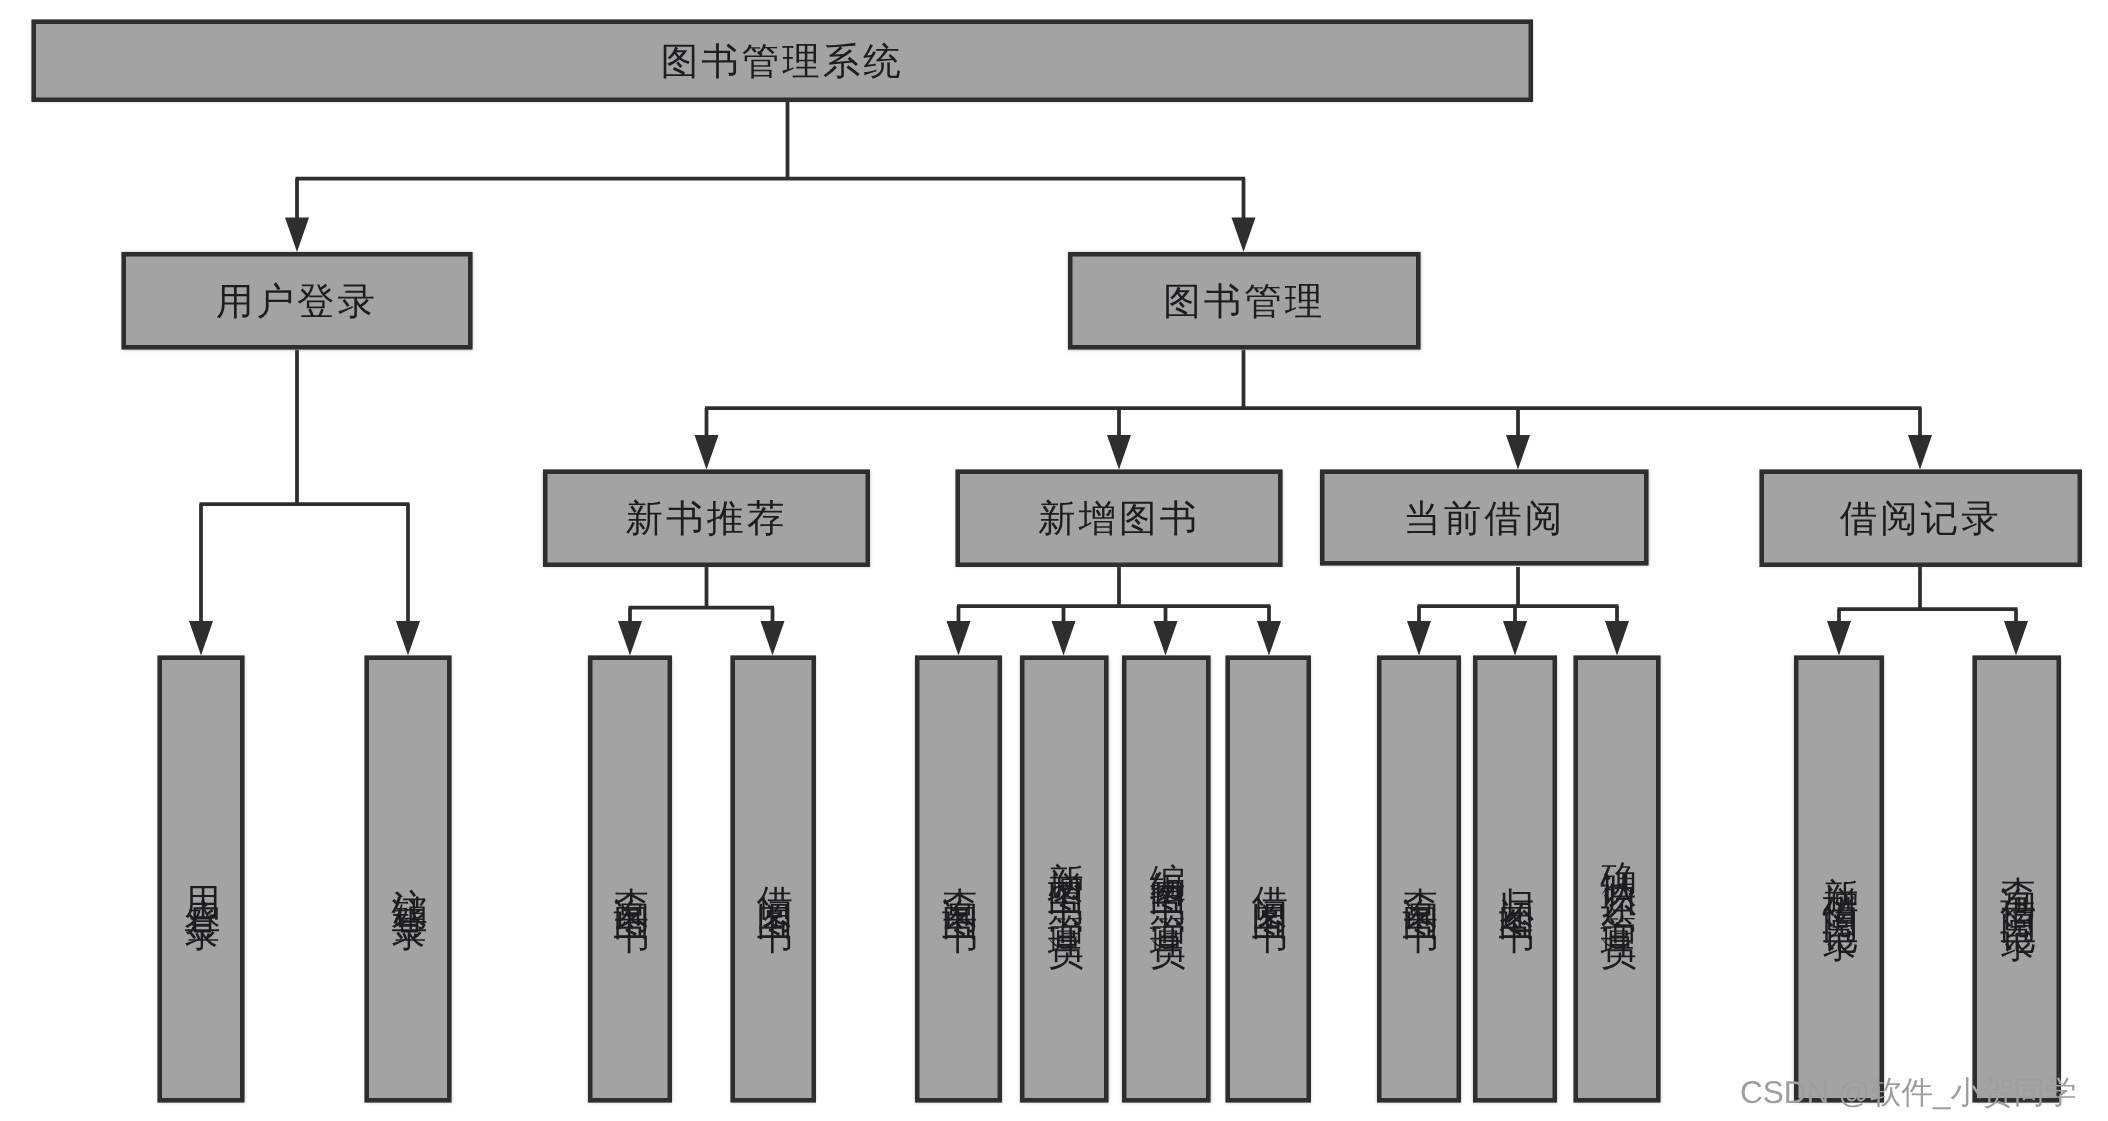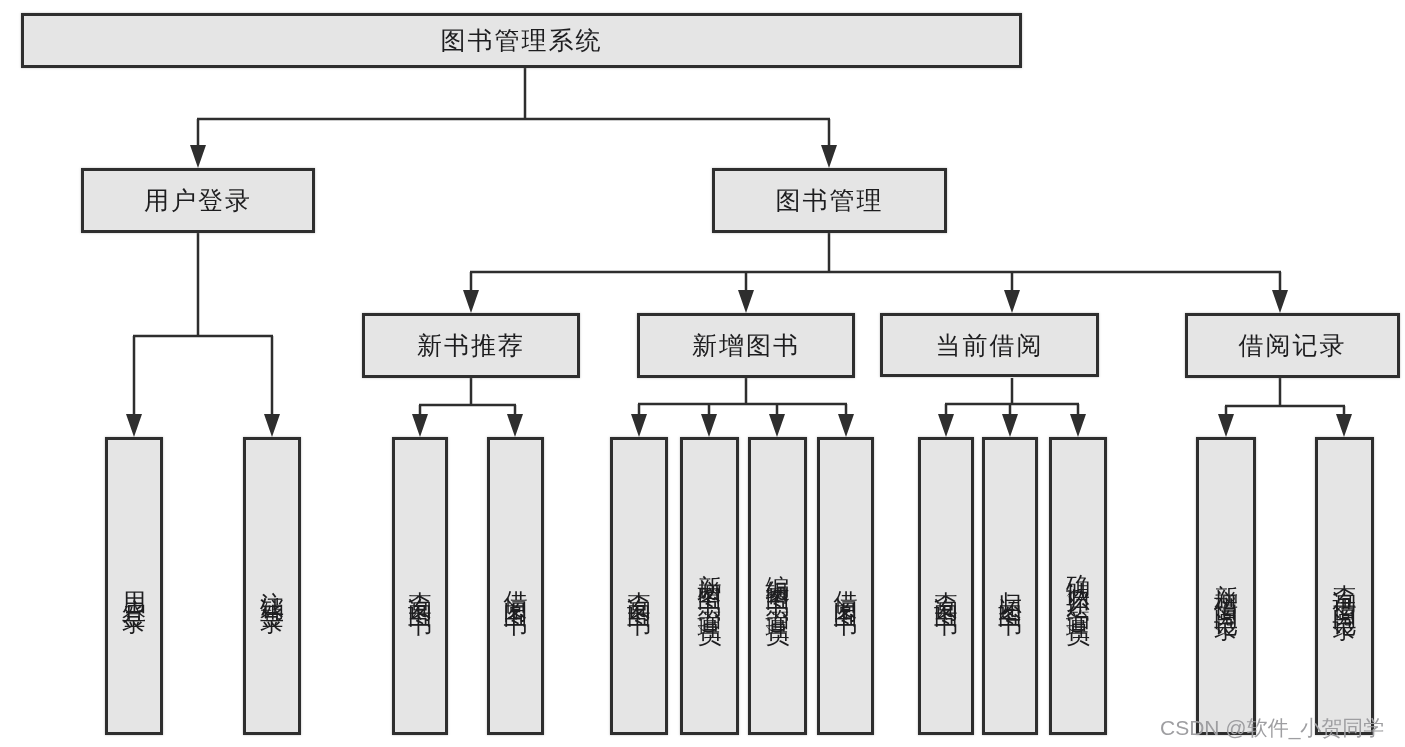--- a/index.html
+++ b/index.html
@@ -7,21 +7,21 @@
     position:relative;
     width:1405px;height:747px;
     background:#ffffff;
     font-family:"Liberation Sans","DejaVu Sans",sans-serif;
     overflow:hidden;
   }
   #wires{position:absolute;left:0;top:0;z-index:1;}
   .node{
     position:absolute;
     box-sizing:border-box;
-    background:#e5e5e5;
+    background:#a3a3a3;
     border:3px solid #2e2e2e;
     box-shadow:0 0 2px rgba(130,130,130,.55);
     display:flex;align-items:center;justify-content:center;
     color:#1d1d1f;
     z-index:2;
   }
   .h-node{font-size:25px;letter-spacing:2px;white-space:nowrap;}
   .v-node span{
     writing-mode:vertical-rl;
     text-orientation:mixed;
@@ -80,21 +80,21 @@
   </svg>
 
   <div class="node h-node" style="left:21px;top:13px;width:1001px;height:55px;">图书管理系统</div>
 
   <div class="node h-node" style="left:81px;top:168px;width:234px;height:65px;">用户登录</div>
   <div class="node h-node" style="left:362px;top:313px;width:218px;height:65px;">新书推荐</div>
 
   <div class="node h-node" style="left:712px;top:168px;width:235px;height:65px;">图书管理</div>
   <div class="node h-node" style="left:637px;top:313px;width:218px;height:65px;">新增图书</div>
   <div class="node h-node" style="left:880px;top:313px;width:219px;height:64px;">当前借阅</div>
-  <div class="node h-node" style="left:1173px;top:313px;width:215px;height:65px;margin-left:12px;">借阅记录</div>
+  <div class="node h-node" style="left:1173px;top:313px;width:215px;height:65px;">借阅记录</div>
 
   <div class="node v-node" style="left:105px;top:437px;width:58px;height:298px;">
     <span>用户登录</span>
   </div>
   <div class="node v-node" style="left:243px;top:437px;width:58px;height:298px;">
     <span>注销登录</span>
   </div>
 
   <div class="node v-node" style="left:392px;top:437px;width:56px;height:298px;">
     <span>查询图书</span>

